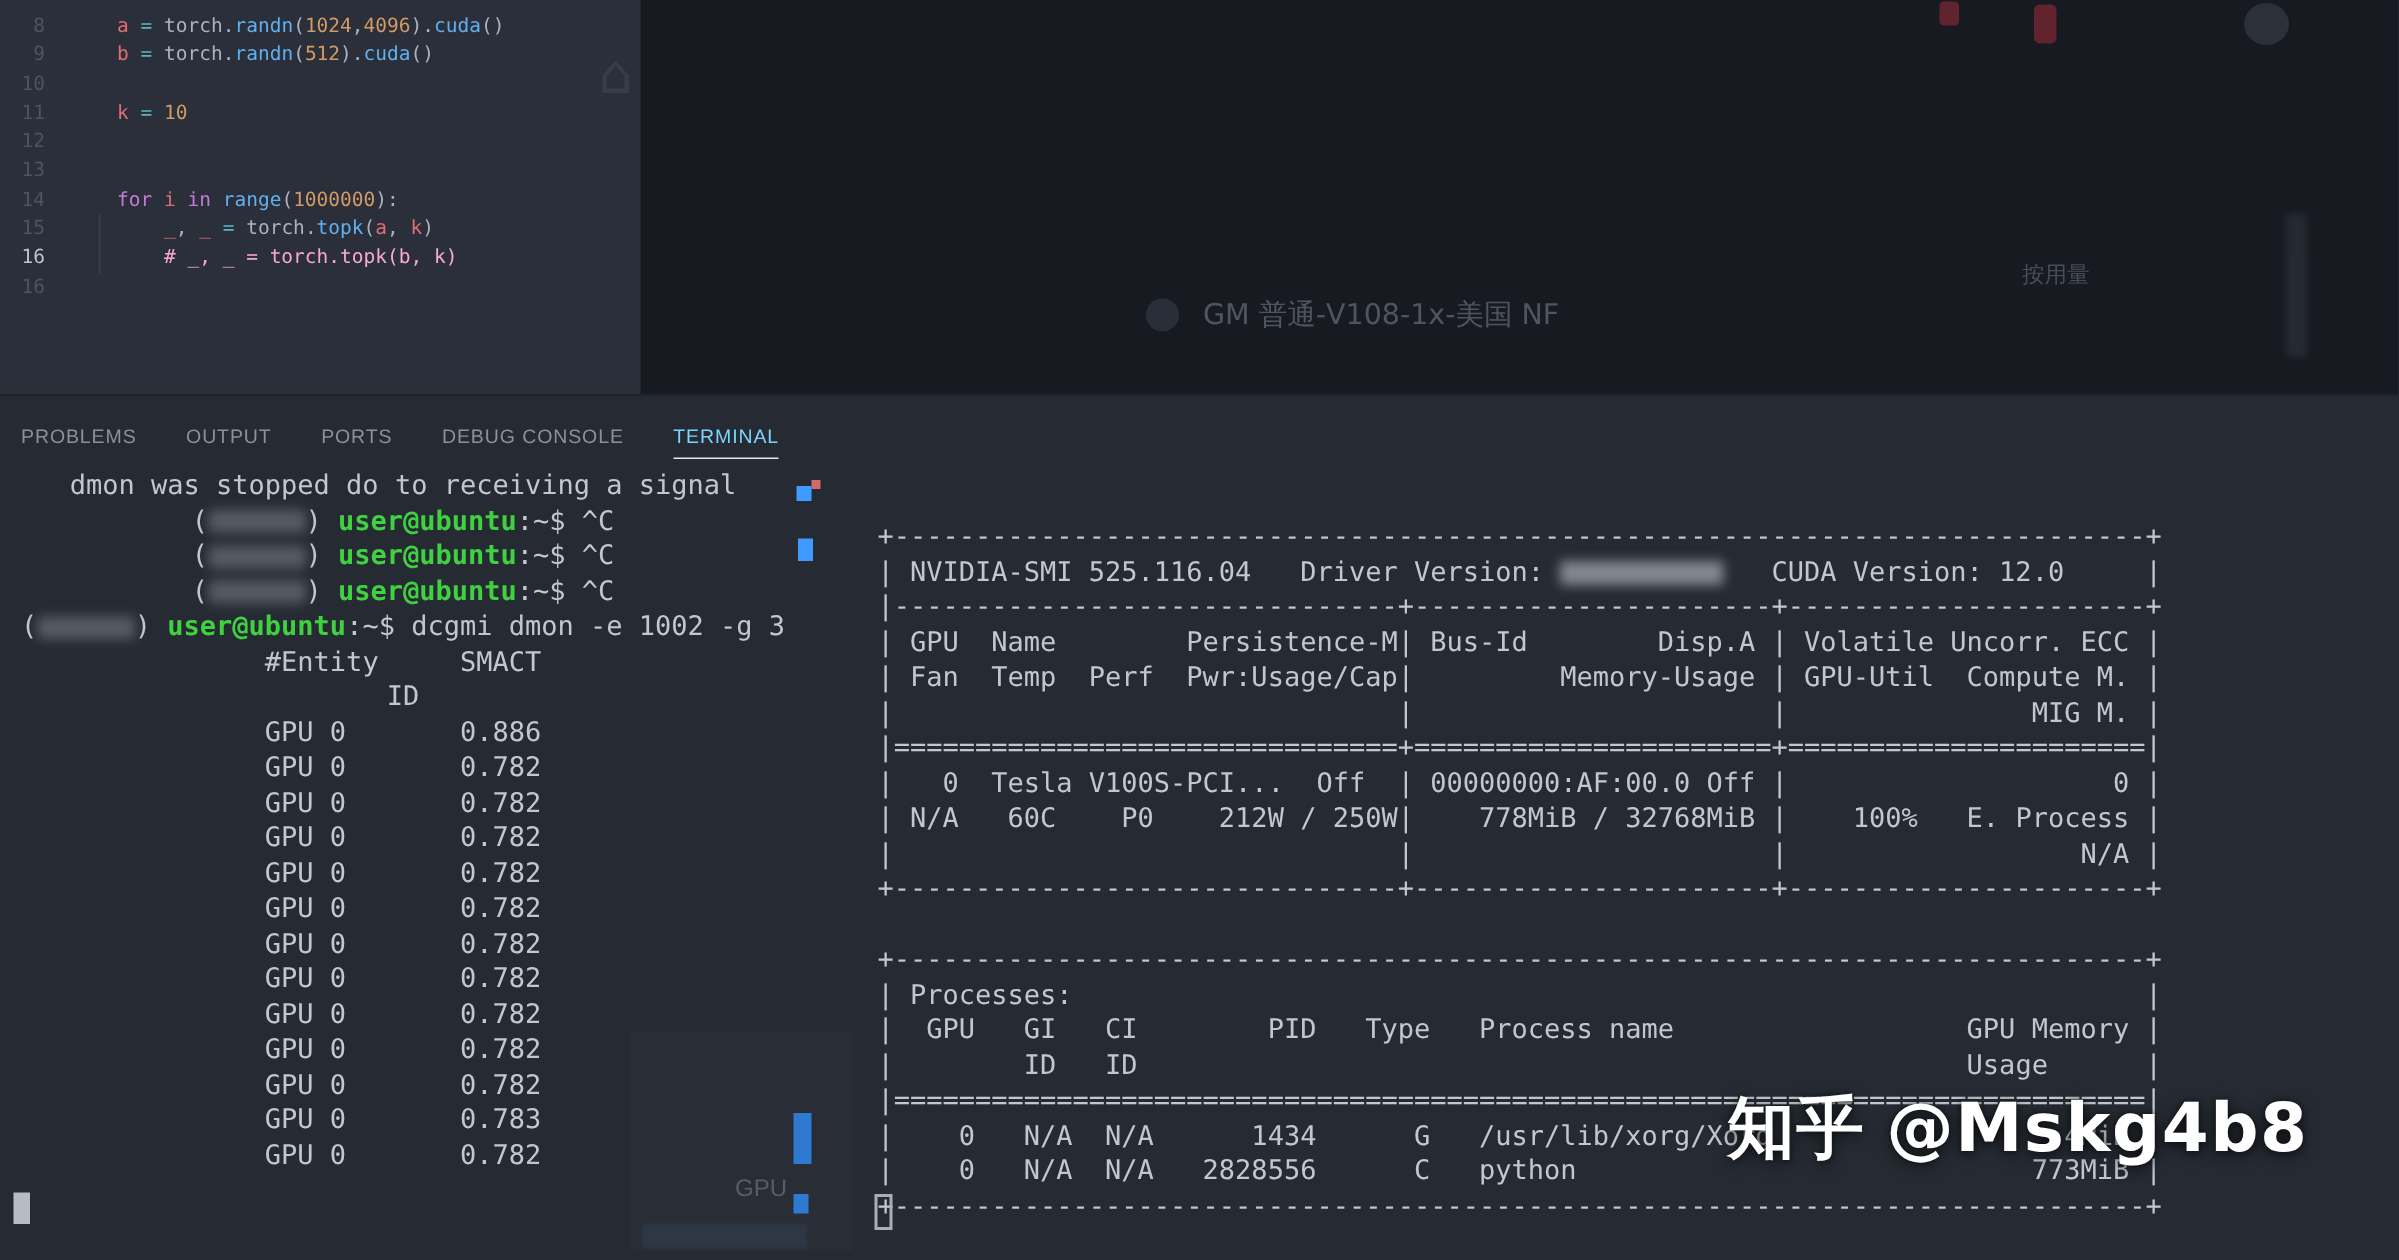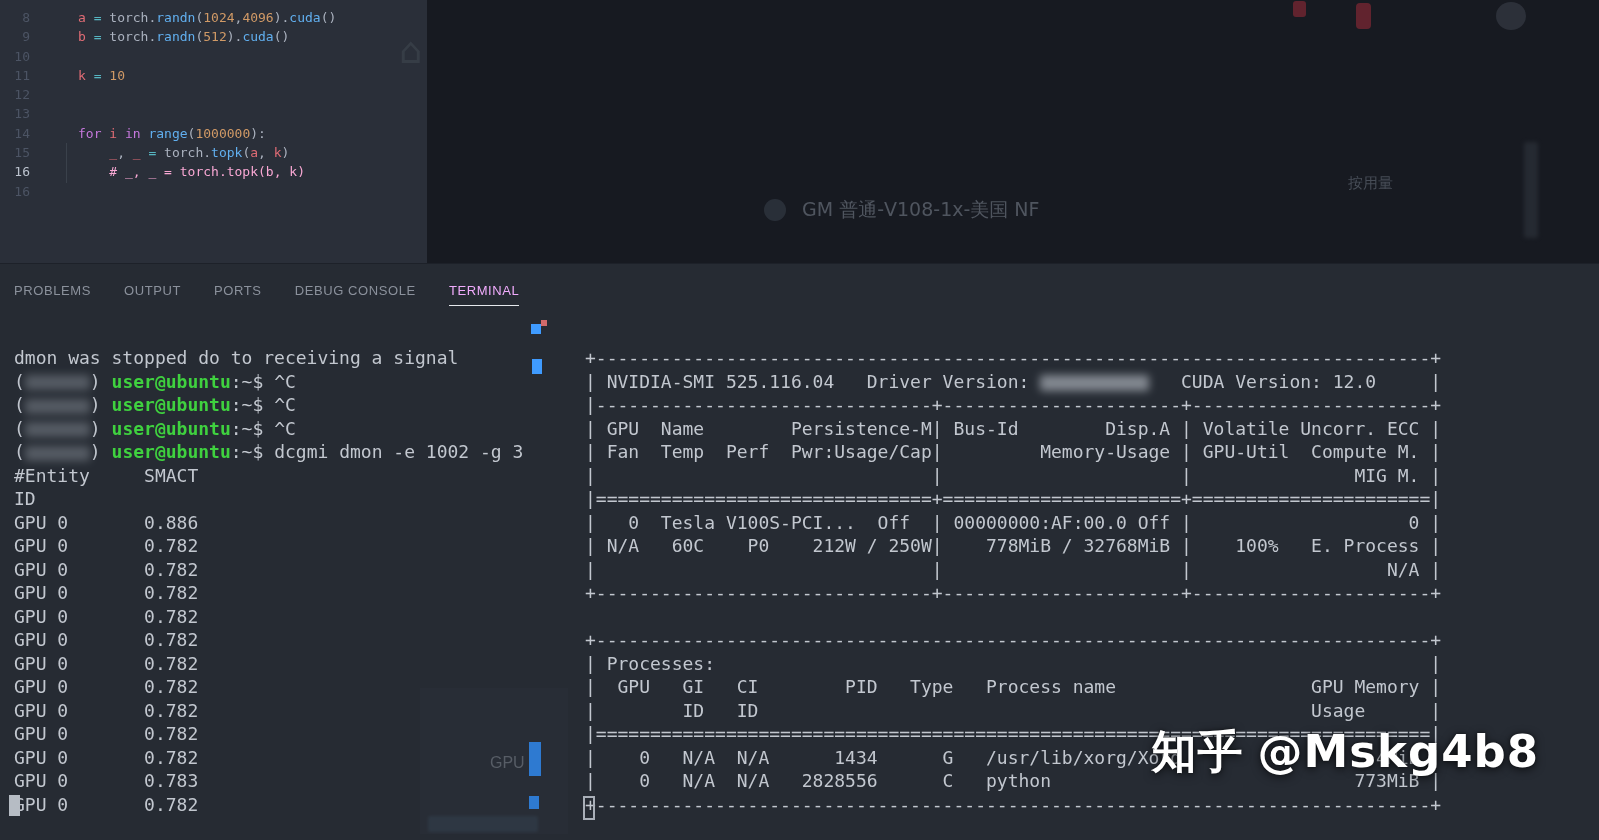--- a/index.html
+++ b/index.html
@@ -38,28 +38,28 @@
   .tk-n{color:#d19a66;}
   .tk-k{color:#c678dd;}
   .tk-c{color:#f9a8d4;}
 
   
   .panel{position:absolute;left:0;top:263px;width:1599px;height:577px;background:#262b33;border-top:1px solid #1d2129;z-index:0;}
 
   .tabs{position:absolute;left:14px;top:283px;display:flex;gap:33px;z-index:3;
         font-family:"Liberation Sans",sans-serif;font-size:13px;letter-spacing:.6px;color:#8b919c;}
   .tab{padding-bottom:7px;border-bottom:1px solid transparent;cursor:default;}
-  .tab.active{color:#f0abfc;border-bottom-color:#e6e9ed;}
+  .tab.active{color:#7dd3fc;border-bottom-color:#e6e9ed;}
 
   .ghost-panel{position:absolute;left:420px;top:688px;width:148px;height:146px;background:#2d333d;opacity:.4;z-index:1;}
-  .ghost-gpu{position:absolute;left:490px;top:754px;font-size:16px;color:#575d66;z-index:2;font-family:"Liberation Sans",sans-serif;}
+  .ghost-gpu{position:absolute;left:490px;top:784px;font-size:16px;color:#575d66;z-index:2;font-family:"Liberation Sans",sans-serif;}
   .ghost-task-blob{position:absolute;left:428px;top:816px;width:110px;height:16px;background:#33404f;opacity:.55;border-radius:2px;filter:blur(1.5px);z-index:2;}
 
   .term{position:absolute;z-index:3;font-size:18px;color:#c2c7cf;}
-  .term-left{left:14px;top:346px;}
+  .term-left{left:14px;top:312px;text-align:center;}
   .term-right{left:585px;top:346px;}
   .tl{line-height:23.5px;min-height:23.5px;white-space:pre;}
   .tp{color:#c2c7cf;}
   .tg{color:#3fd13f;font-weight:bold;}
 
   .blob{display:inline-block;vertical-align:middle;border-radius:2px;}
   .env-blob{width:6ch;height:15px;background:#848b94;filter:blur(4px);opacity:.5;}
   .drv-blob{width:10ch;height:16px;background:#aab0b8;filter:blur(4px);opacity:.7;}
 
   

